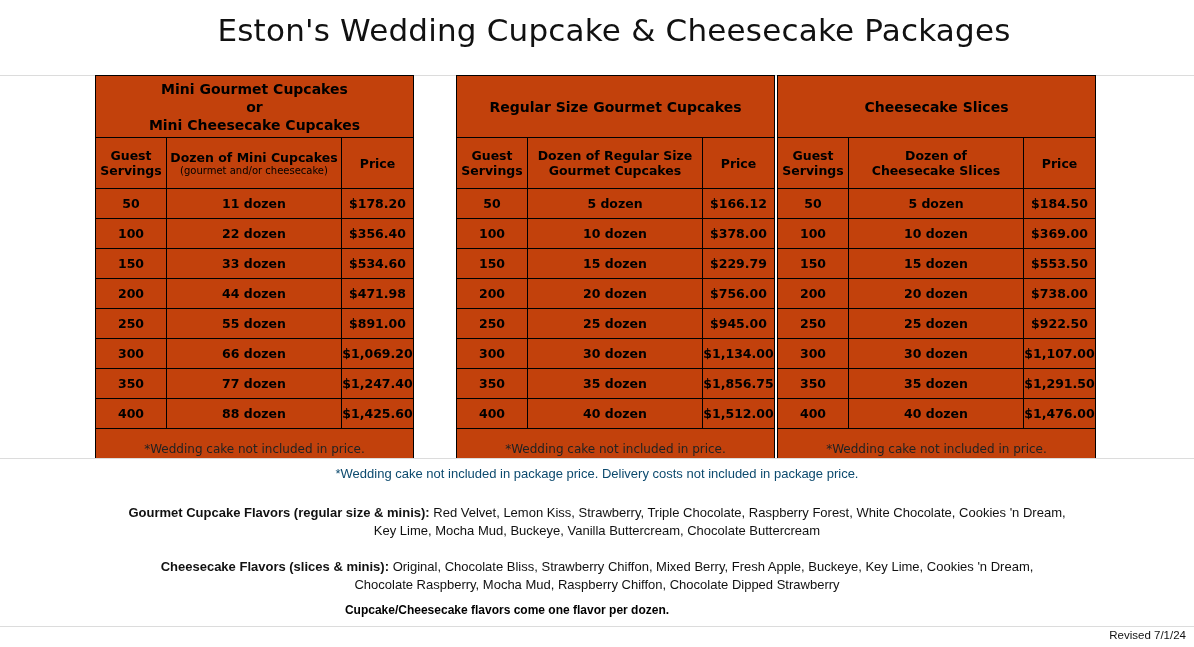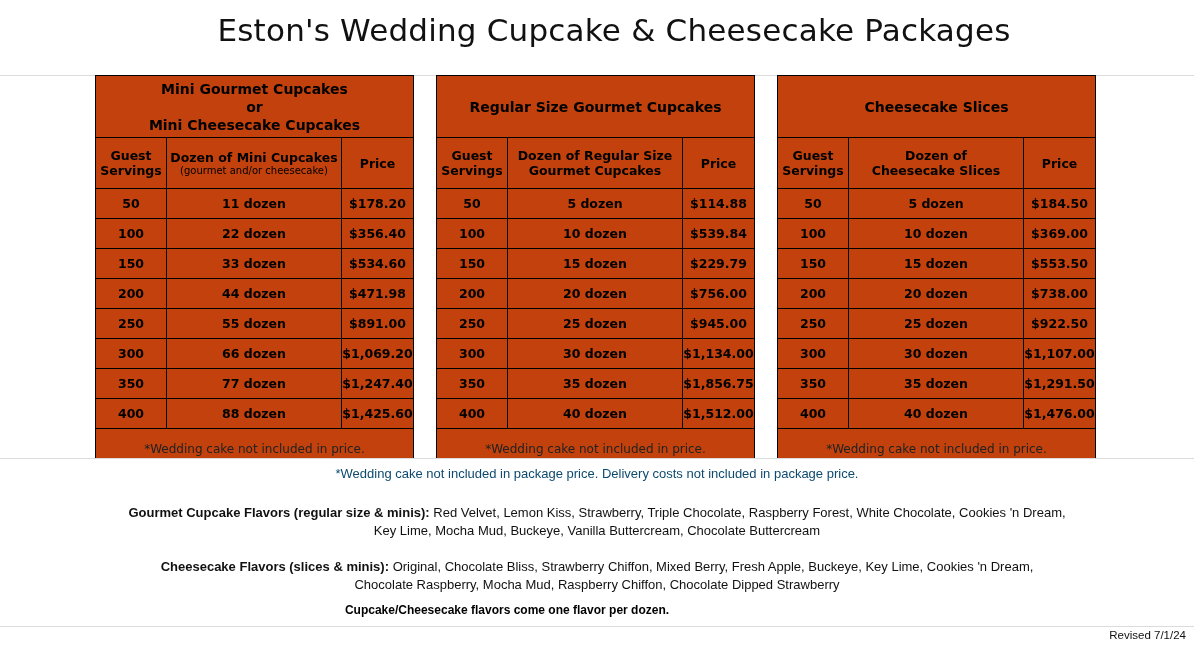--- a/index.html
+++ b/index.html
@@ -127,21 +127,21 @@
           <td class="cell">400</td>
           <td class="cell">88 dozen</td>
           <td class="cell">$1,425.60</td>
         </tr>
     <tr>
           <td colspan="3" class="note">*Wedding cake not included in price.</td>
         </tr>
   </tbody>
     </table>
 
-  <table class="pkg" style="left:436px">
+  <table class="pkg" style="left:456px">
     <colgroup>
         <col style="width:71px">
         <col style="width:175px">
         <col style="width:72px">
       </colgroup>
     <tbody>
         <tr>
       <th colspan="3" class="tname">
         <div>Regular Size Gourmet Cupcakes</div>
       </th>
@@ -153,26 +153,26 @@
       </th>
       <th class="col">
         <div>Dozen of Regular Size</div>
         <div>Gourmet Cupcakes</div>
       </th>
       <th class="col">Price</th>
     </tr>
     <tr>
           <td class="cell">50</td>
           <td class="cell">5 dozen</td>
-          <td class="cell">$114.88</td>
+          <td class="cell">$166.12</td>
         </tr>
     <tr>
           <td class="cell">100</td>
           <td class="cell">10 dozen</td>
-          <td class="cell">$539.84</td>
+          <td class="cell">$378.00</td>
         </tr>
     <tr>
           <td class="cell">150</td>
           <td class="cell">15 dozen</td>
           <td class="cell">$229.79</td>
         </tr>
     <tr>
           <td class="cell">200</td>
           <td class="cell">20 dozen</td>
           <td class="cell">$756.00</td>

